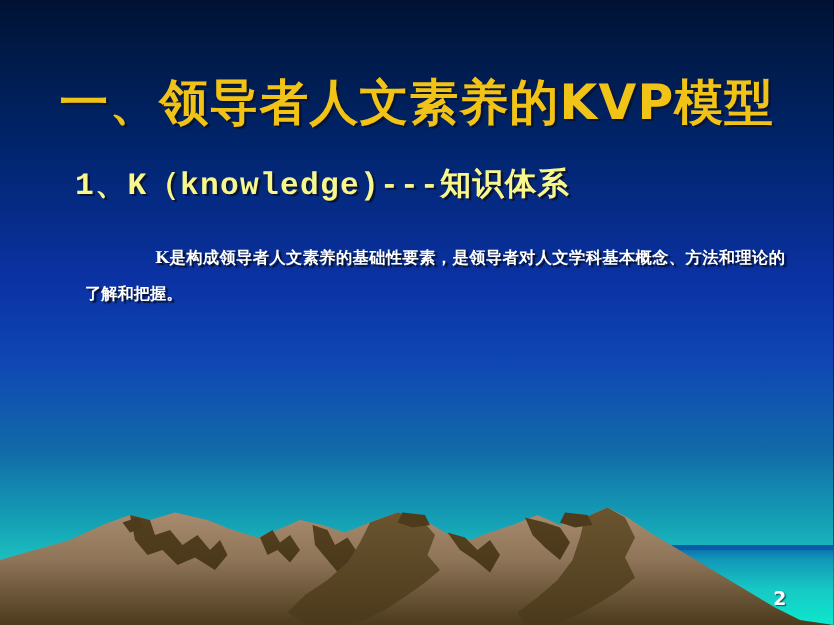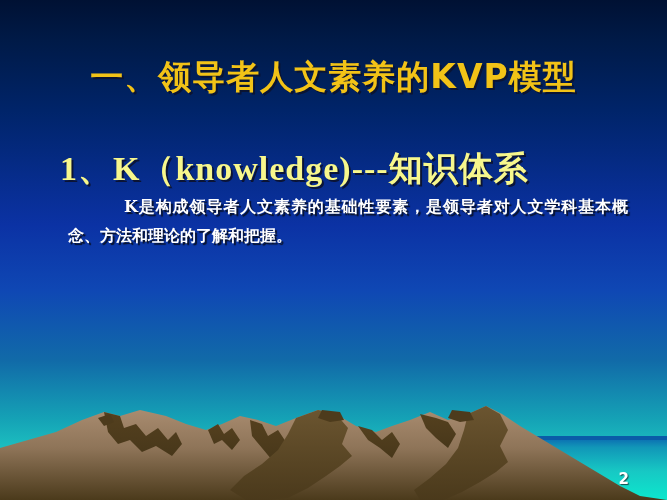--- a/index.html
+++ b/index.html
@@ -39,43 +39,43 @@
 
   
   .title {
     position: absolute;
     left: 0;
     top: 55px;
     width: 667px;
     text-align: center;
     font-family: "DejaVu Sans", "Liberation Sans", sans-serif;
     font-weight: bold;
-    font-size: 33px;
+    font-size: 39px;
     letter-spacing: 1px;
     color: #f2c317;
     text-shadow: 2px 2px 0 #0a1433;
     white-space: nowrap;
   }
   .subhead {
     position: absolute;
     left: 60px;
-    top: 146px;
-    font-family: Liberation Serif, serif;
+    top: 130px;
+    font-family: Liberation Mono, monospace;
     font-weight: bold;
-    font-size: 34px;
+    font-size: 25px;
     letter-spacing: 1px;
     color: #f7f78c;
     text-shadow: 2px 2px 0 #0b1435;
     white-space: nowrap;
   }
   .para {
     position: absolute;
     font-family: "DejaVu Serif", "Liberation Serif", serif;
     font-weight: bold;
-    font-size: 16px;
+    font-size: 13px;
     line-height: 29px;
     color: #ffffff;
     text-shadow: 2px 2px 1px #081129;
   }
   #para1 {
     left: 68px;
     top: 192px;
     width: 560px;
     text-indent: 56px;
     text-align: justify;

